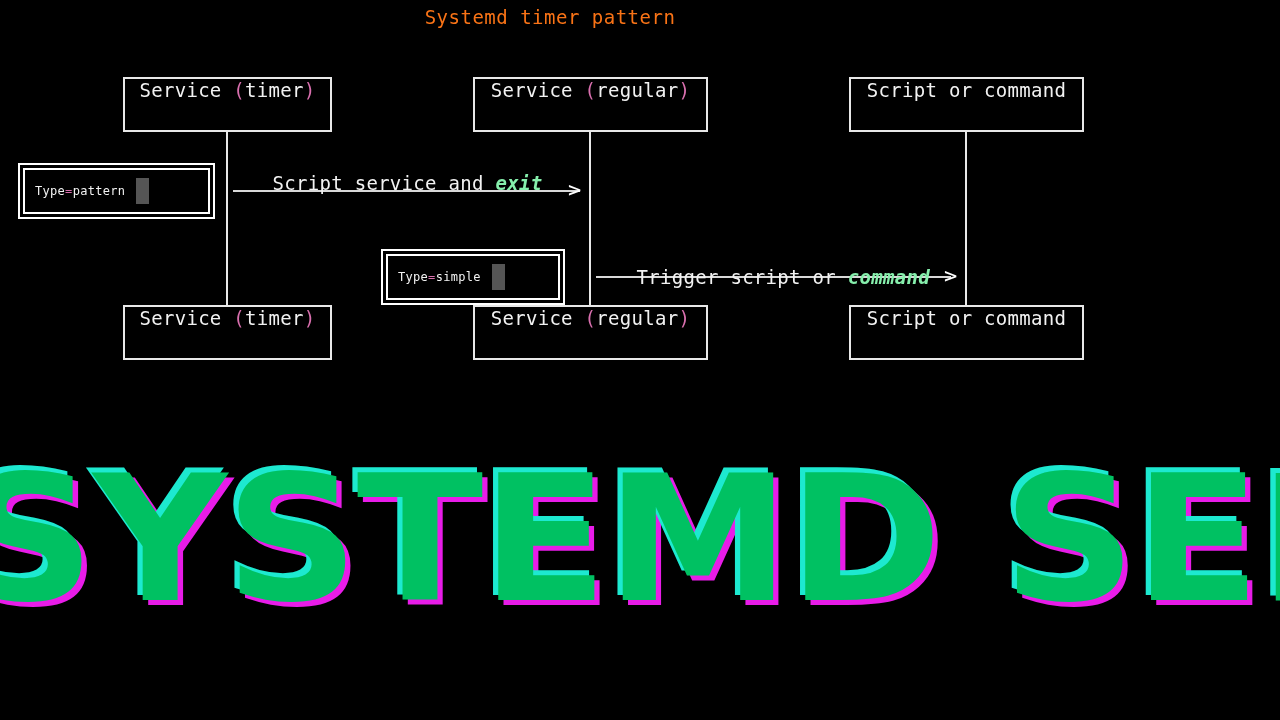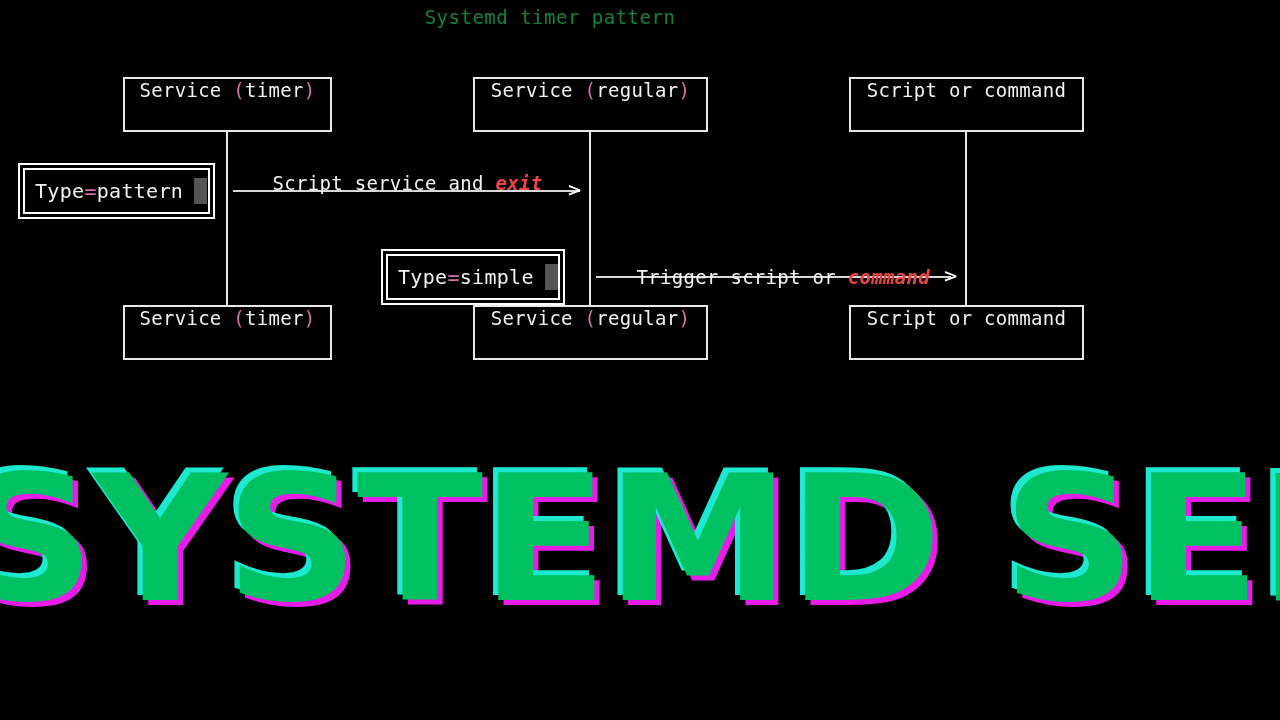--- a/index.html
+++ b/index.html
@@ -17,21 +17,21 @@
     background: #000000;
   }
 
   
   #diagram-title {
     position: absolute;
     left: 0;
     top: 6px;
     width: 1100px;
     text-align: center;
-    color: #15803d;
+    color: #f97316;
     font-size: 19px;
     letter-spacing: 0.5px;
     font-family: "DejaVu Sans Mono", "Liberation Mono", monospace;
     white-space: pre;
   }
 
   
   .node-box {
     position: absolute;
     border: 2px solid #e8e8e8;
@@ -73,21 +73,21 @@
   
   .edge-label {
     position: absolute;
     color: #f2f2f2;
     font-size: 19px;
     font-family: "DejaVu Sans Mono", "Liberation Mono", monospace;
     white-space: pre;
     letter-spacing: 0.3px;
   }
   .edge-label .kw {
-    color: #ef4444;
+    color: #86efac;
     font-style: italic;
     font-weight: bold;
   }
 
   
   .callout {
     position: absolute;
     border: 2px solid #ffffff;
     background: #000000;
     box-sizing: border-box;
@@ -96,21 +96,21 @@
   .callout-inner {
     border: 2px solid #ffffff;
     background: #000000;
     box-sizing: border-box;
     width: 100%;
     height: 100%;
     display: flex;
     align-items: center;
     padding-left: 10px;
     color: #f2f2f2;
-    font-size: 20px;
+    font-size: 12px;
     font-family: "DejaVu Sans Mono", "Liberation Mono", monospace;
     white-space: pre;
     letter-spacing: 0.3px;
   }
   .callout-inner .eq {
     color: #d96fae;
   }
   .cursor-block {
     display: inline-block;
     width: 13px;

